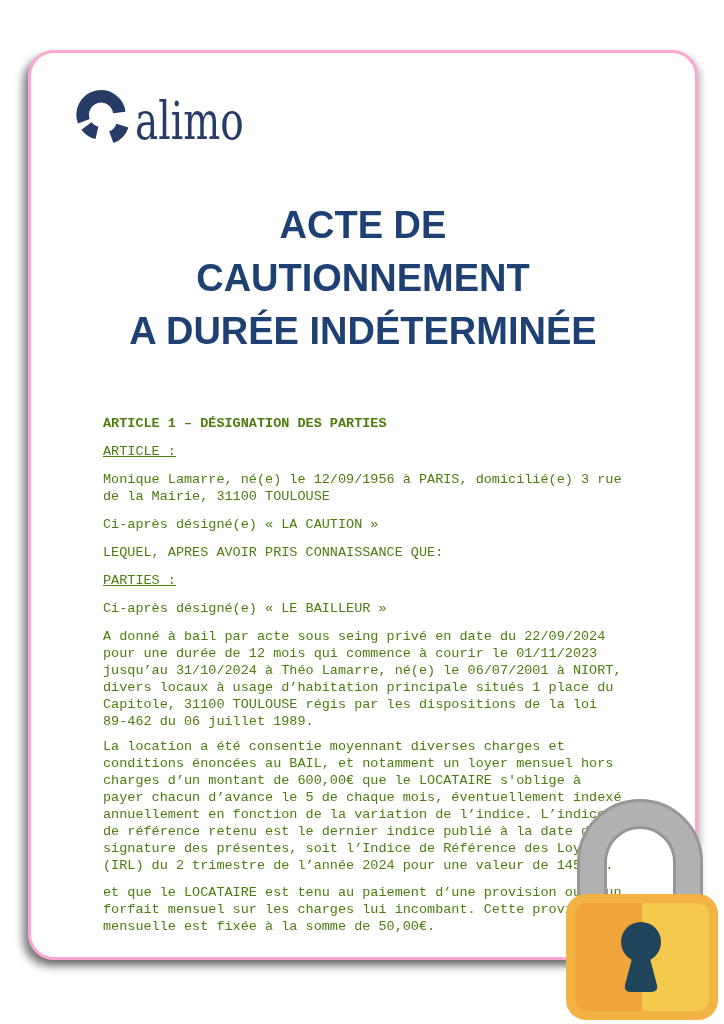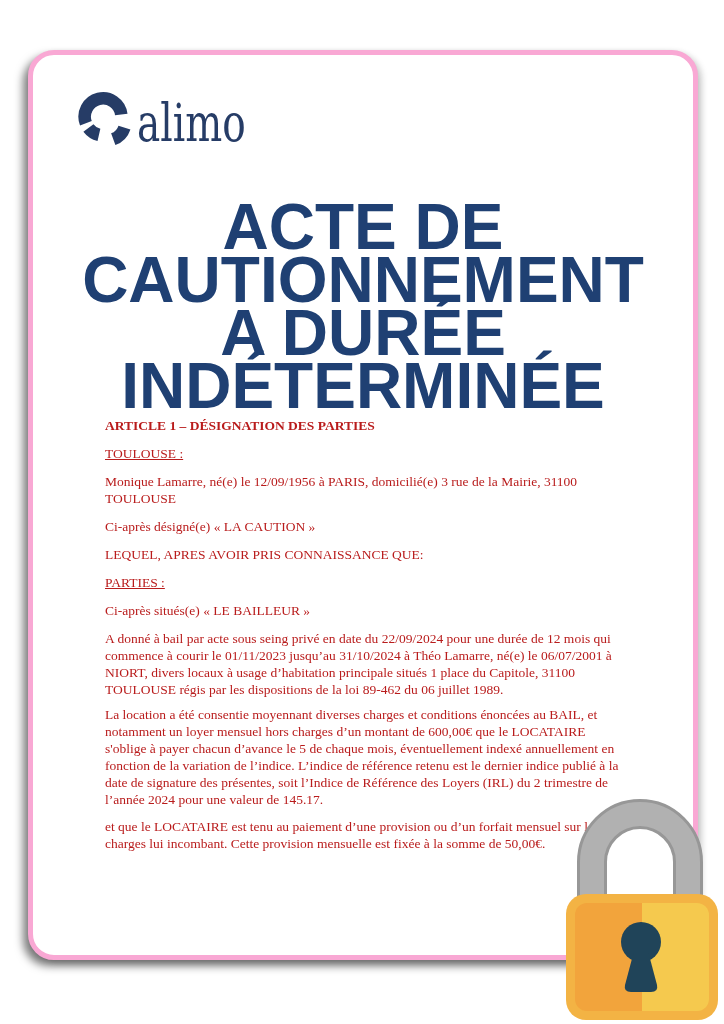--- a/index.html
+++ b/index.html
@@ -3,44 +3,44 @@
 <meta charset="utf-8">
 <style>
   html,body{margin:0;padding:0;}
   body{
     width:724px;height:1024px;position:relative;overflow:hidden;
     background:#ffffff;font-family:"Liberation Serif",serif;
   }
   .doc-card{
     position:absolute;left:28px;top:50px;width:670px;height:910px;
     box-sizing:border-box;background:#ffffff;
-    border:5px solid #f9a8d4;border-radius:26px;
+    border:3px solid #f9a8d4;border-radius:26px;
     box-shadow:-5px 6px 9px rgba(0,0,0,0.50), 4px 3px 6px rgba(0,0,0,0.18);
   }
   .brand{
     position:absolute;left:44px;top:32px;height:60px;
     display:flex;align-items:flex-end;
   }
   .brand-mark{display:block;}
   .brand-text{
     font-family:"DejaVu Serif",serif;
     font-size:52px;line-height:52px;color:#263C66;
     display:inline-block;transform:scaleX(0.75);transform-origin:left bottom;
     margin-left:2px;margin-bottom:-2px;
   }
   .doc-title{
     position:absolute;left:0;right:0;top:146px;
     text-align:center;white-space:pre-line;
     font-family:"Liberation Sans",sans-serif;
-    font-weight:700;font-size:64px;line-height:53px;
+    font-weight:700;font-size:38px;line-height:53px;
     color:#1F4073;letter-spacing:0px;
   }
   .doc-body{
     position:absolute;left:72px;top:362px;width:522px;
-    font-size:13.5px;line-height:17px;color:#b91c1c;
+    font-size:13.5px;line-height:17px;color:#4d7c0f;font-family:Liberation Mono, monospace;
   }
   .doc-body > div{margin:0 0 11px 0;}
   .b-heading{font-weight:bold;}
   .b-underline{text-decoration:underline;}
   .b-right{}
   .mb6{margin-bottom:6px !important;}
   .mb8{margin-bottom:8px !important;}
   .mb10{margin-bottom:10px !important;}
   .lock{
     position:absolute;left:562px;top:796px;width:160px;height:228px;z-index:5;
@@ -61,26 +61,26 @@
     </svg>
     <span class="brand-text">alimo</span>
   </div>
 
   <div class="doc-title">ACTE DE
 CAUTIONNEMENT
 A DURÉE INDÉTERMINÉE</div>
 
   <div class="doc-body">
     <div class="b-heading">ARTICLE 1 – DÉSIGNATION DES PARTIES</div>
-    <div class="b-underline">TOULOUSE :</div>
+    <div class="b-underline">ARTICLE :</div>
     <div>Monique Lamarre, né(e) le 12/09/1956 à PARIS, domicilié(e) 3 rue de la Mairie, 31100 TOULOUSE</div>
     <div class="b-right">Ci-après désigné(e) « LA CAUTION »</div>
     <div>LEQUEL, APRES AVOIR PRIS CONNAISSANCE QUE:</div>
     <div class="b-underline">PARTIES :</div>
-    <div class="b-right">Ci-après situés(e) « LE BAILLEUR »</div>
+    <div class="b-right">Ci-après désigné(e) « LE BAILLEUR »</div>
     <div class="mb8">A donné à bail par acte sous seing privé en date du 22/09/2024 pour une durée de 12 mois qui commence à courir le 01/11/2023 jusqu’au 31/10/2024 à Théo Lamarre, né(e) le 06/07/2001 à NIORT, divers locaux à usage d’habitation principale situés 1 place du Capitole, 31100 TOULOUSE régis par les dispositions de la loi 89-462 du 06 juillet 1989.</div>
     <div class="mb10">La location a été consentie moyennant diverses charges et conditions énoncées au BAIL, et notamment un loyer mensuel hors charges d’un montant de 600,00€ que le LOCATAIRE s'oblige à payer chacun d’avance le 5 de chaque mois, éventuellement indexé annuellement en fonction de la variation de l’indice. L’indice de référence retenu est le dernier indice publié à la date de signature des présentes, soit l’Indice de Référence des Loyers (IRL) du 2 trimestre de l’année 2024 pour une valeur de 145.17.</div>
     <div>et que le LOCATAIRE est tenu au paiement d’une provision ou d’un forfait mensuel sur les charges lui incombant. Cette provision mensuelle est fixée à la somme de 50,00€.</div>
   </div>
 
 </div>
 
 <svg class="lock" viewBox="0 0 160 228">
 
   <path d="M 30 112 L 30 66 A 48 48 0 0 1 126 66 L 126 112" fill="none" stroke-width="30" stroke="#979797"></path>

